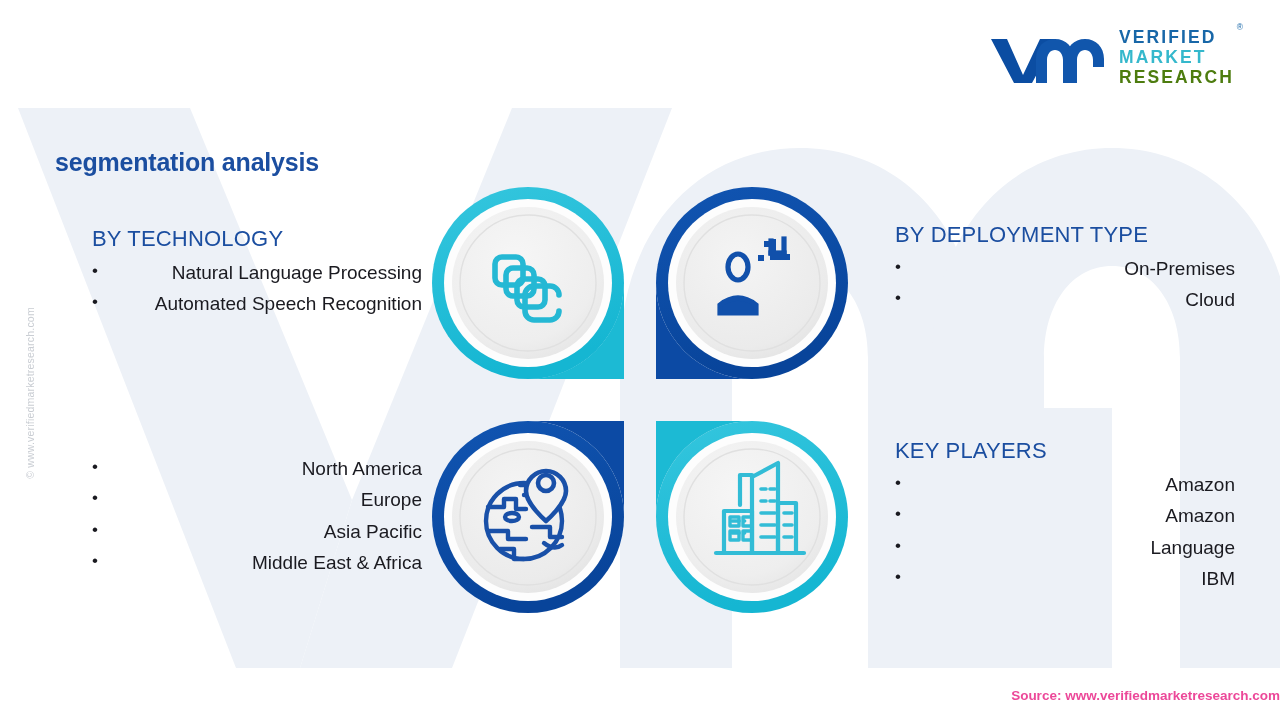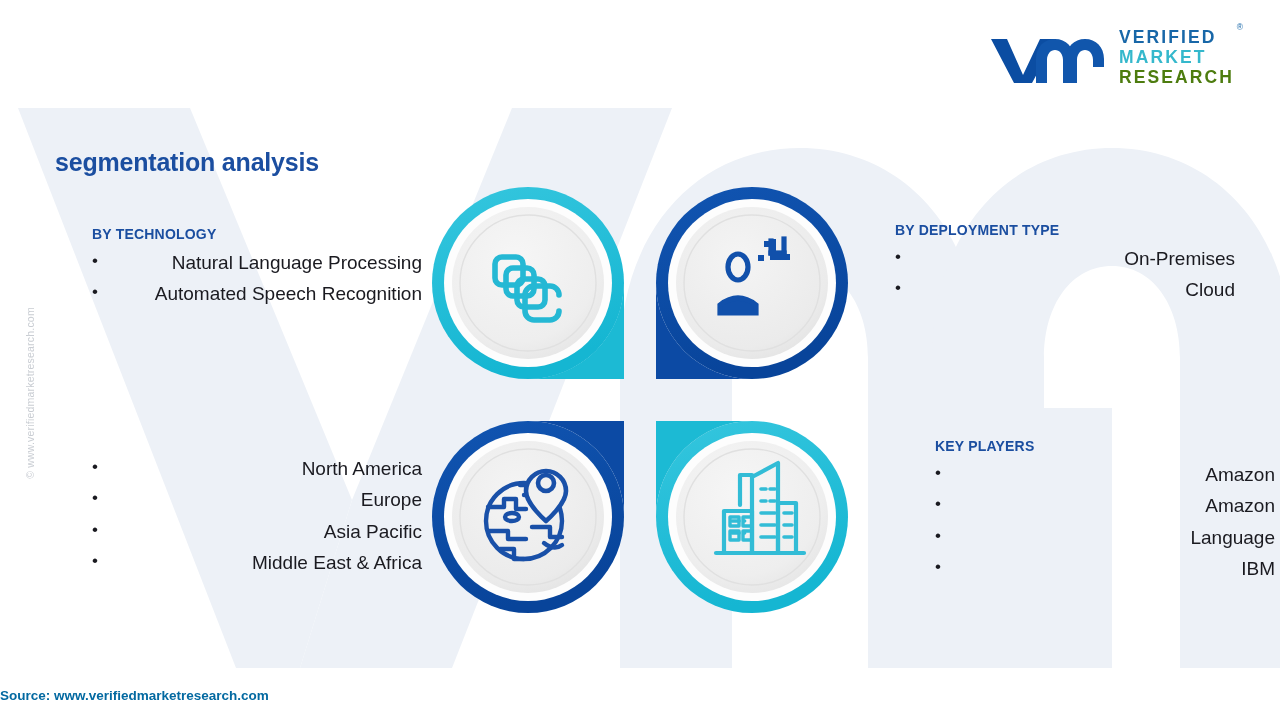--- a/index.html
+++ b/index.html
@@ -96,22 +96,22 @@
     position: absolute;
     left: 55px; top: 148px;
     font-size: 25px;
     font-weight: bold;
     color: #1b4ea0;
     letter-spacing: -0.2px;
     z-index: 4;
   }
 
   .group-heading {
-    font-size: 14px;
-    font-weight: bold;
+    font-size: 22px;
+    font-weight: normal;
     color: #1b4ea0;
     letter-spacing: 0.2px;
     white-space: nowrap;
   }
   ul.bullets { list-style: none; margin-top: 8px; }
   ul.bullets li {
     display: flex;
     align-items: flex-start;
     font-size: 19px;
     color: #1a1a20;
@@ -125,38 +125,38 @@
     font-size: 17px;
     line-height: 1.33;
     color: #1a1a20;
   }
   ul.bullets li .txt { flex: 1 1 auto; text-align: right; }
 
   
   .tech-block  { position:absolute; left: 92px;  top: 226px; width: 330px; }
   .geo-block   { position:absolute; left: 92px;  top: 448px; width: 330px; }
   .deploy-block{ position:absolute; left: 895px; top: 222px; width: 340px; }
-  .players-block{position:absolute; left: 895px; top: 438px; width: 340px; margin-left: 40px; }
+  .players-block{position:absolute; left: 895px; top: 438px; width: 340px; }
 
   
   .quad {
     position: absolute;
     left: 428px; top: 183px;
     width: 424px; height: 434px;
     z-index: 3;
   }
 
   
   .source {
     position: absolute;
     left: 0; right: 0; top: 688px;
-    text-align: left;
+    text-align: right;
     font-size: 13.5px;
     font-weight: bold;
-    color: #0369a1;
+    color: #ec4899;
     z-index: 4;
   }
 </style>
 </head>
 <body>
 
 <div id="stage">
 
   <svg class="bg-watermark" viewBox="0 0 1280 560" preserveAspectRatio="none" aria-hidden="true">
     <g fill="#edf1f7">

